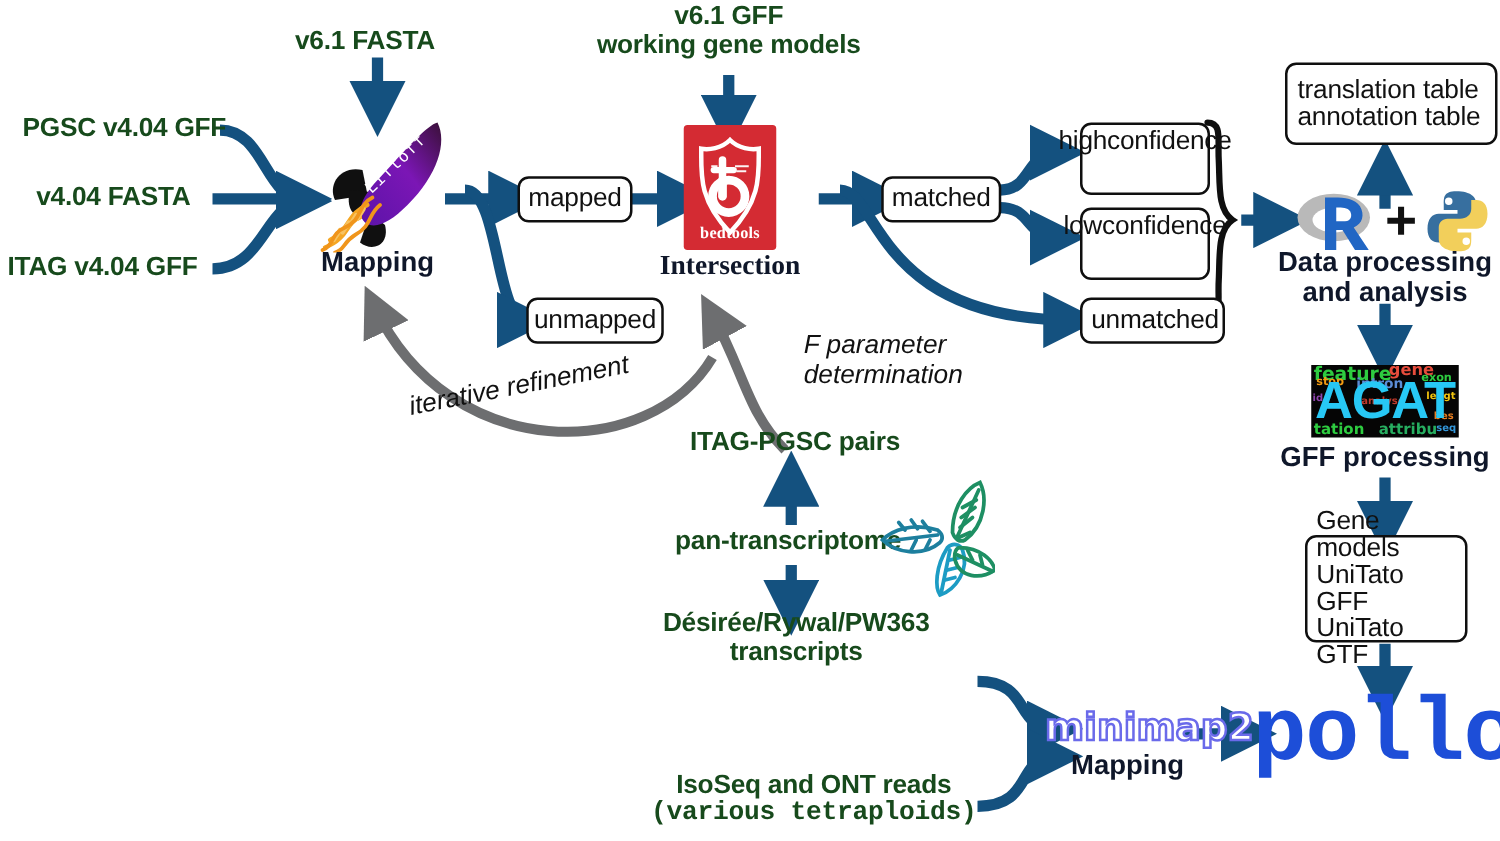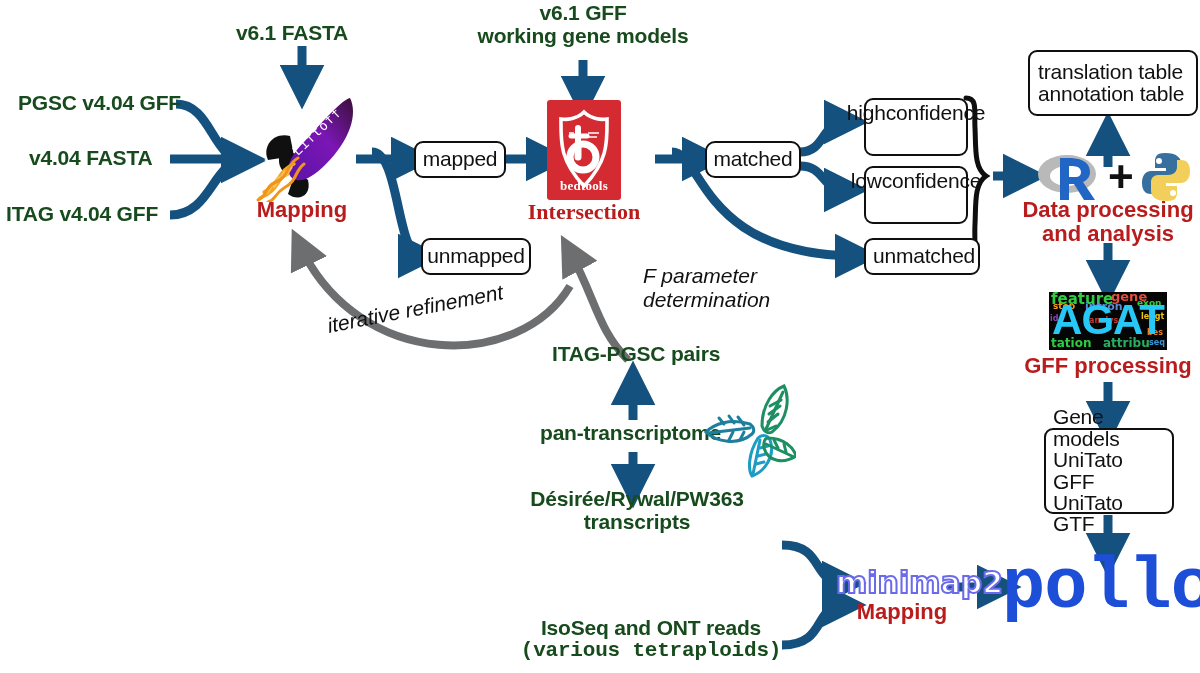--- a/index.html
+++ b/index.html
@@ -28,21 +28,21 @@
   
   .inputlabel{
     color:#174a1c;
     font-weight:bold;
     font-size:21px;
     line-height:1.08;
     white-space:nowrap;
     letter-spacing:-0.2px;
   }
   .toollabel{
-    color:#b91c1c;
+    color:#0f172a;
     font-weight:bold;
     font-size:22px;
     line-height:1.1;
     white-space:nowrap;
     text-align:center;
   }
   .boxnode{
     border:2.4px solid #0f0f0f;
     border-radius:9px;
     background:#ffffff;
@@ -278,21 +278,21 @@
           <path d="M22,33 L27,33"></path>
         </g>
       </svg>
       <span style="position:absolute;left:0;right:0;bottom:6px;text-align:center;color:#fff;
                    font-family:'Liberation Serif',serif;font-weight:bold;font-size:13px;letter-spacing:0.2px;">bedtools</span>
     </div>
   </div>
 
   <div class="node toollabel" style="left:516px;top:200px;width:136px;font-family:Liberation Serif, serif;">Intersection</div>
 
-  <div class="node boxnode center" style="left:705px;top:141px;width:96px;height:37px;border-radius:10px;">matched</div>
+  <div class="node boxnode center" style="left:705px;top:141px;width:96px;height:37px;">matched</div>
 
   <div class="node boxnode" style="left:864px;top:98px;width:104px;height:58px;flex-direction:row;align-items:flex-start;justify-content:center;">
     <span>high</span>
     <span>confidence</span>
   </div>
 
   <div class="node boxnode" style="left:864px;top:166px;width:104px;height:58px;flex-direction:row;align-items:flex-start;justify-content:center;">
     <span>low</span>
     <span>confidence</span>
   </div>

